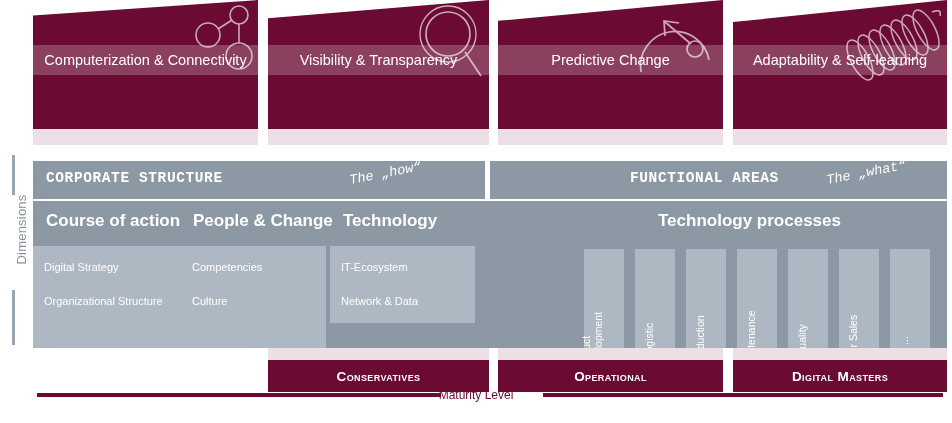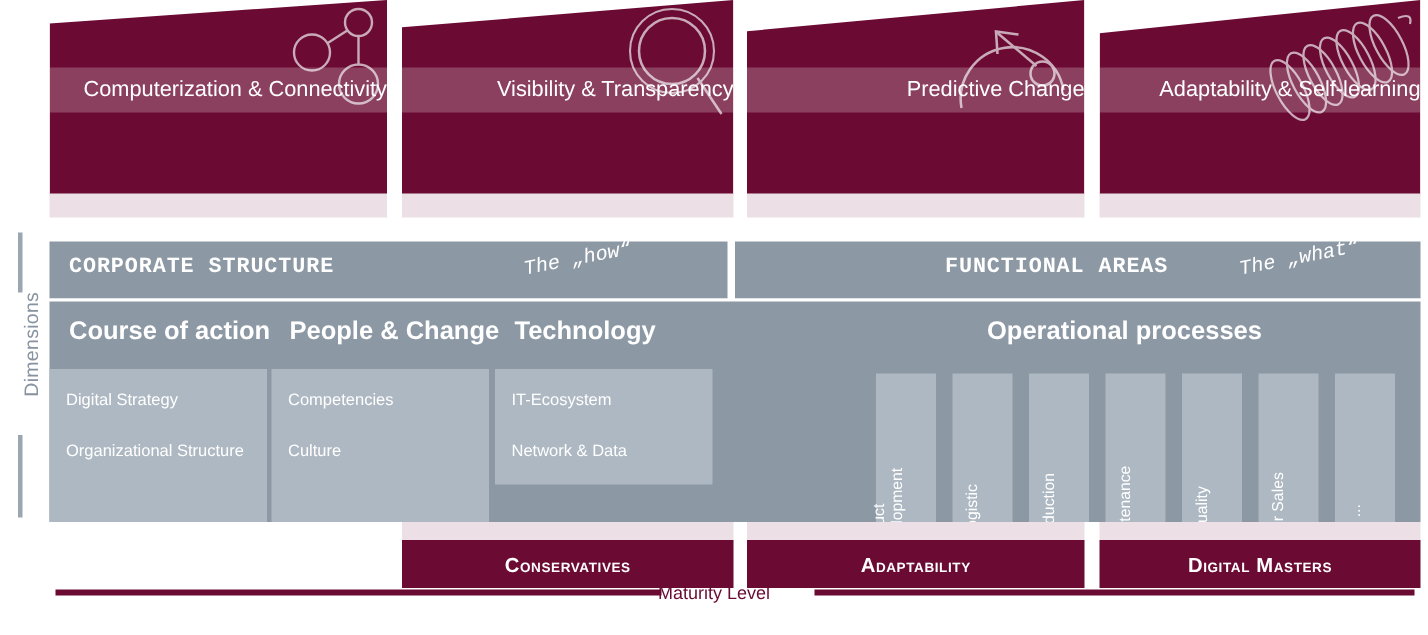--- a/index.html
+++ b/index.html
@@ -35,21 +35,21 @@
   
   .tcard{position:absolute;top:0;height:145px;}
   .tcard .clip{position:absolute;left:0;top:0;width:100%;height:130px;overflow:hidden;}
   .tcard .body{
     position:absolute;left:0;bottom:0;width:100%;height:130px;
     background:#6b0b34;
   }
   .tcard .band{
     position:absolute;left:0;width:100%;height:30px;
     background:rgba(255,255,255,0.22);
-    display:flex;align-items:center;justify-content:flex-end;
+    display:flex;align-items:center;justify-content:center;
   }
   .tcard .band span{
     color:#ffffff;font-size:14.5px;white-space:nowrap;
   }
   .tcard .pinkfoot{
     position:absolute;left:0;bottom:0;width:100%;height:16px;
     background:#ece0e6;
   }
   .tcard svg.deco{position:absolute;right:2px;top:0;pointer-events:none;}
 
@@ -207,23 +207,23 @@
       <div class="gtitle" style="left:140px;">FUNCTIONAL AREAS</div>
       <div class="ghow" style="left:338px;top:12px;">The „what“</div>
     </div>
     <div class="grule" style="left:457px;width:457px;"></div>
 
     <div class="gbody" style="left:0px;width:914px;">
 
       <div class="col-title" style="left:13px;top:10px;">Course of action</div>
       <div class="col-title" style="left:160px;top:10px;">People &amp; Change</div>
       <div class="col-title" style="left:310px;top:10px;">Technology</div>
-      <div class="col-title" style="left:625px;top:10px;">Operational processes</div>
-
-      <div class="subbox" style="left:0px;top:45px;width:145px;height:102px;">
+      <div class="col-title" style="left:625px;top:10px;">Technology processes</div>
+
+      <div class="subbox" style="left:0px;top:45px;width:145px;height:102px;padding-left:26px;">
         <div class="item" style="top:15px;">Digital Strategy</div>
         <div class="item" style="top:49px;">Organizational Structure</div>
       </div>
 
       <div class="subbox" style="left:148px;top:45px;width:145px;height:102px;">
         <div class="item" style="top:15px;">Competencies</div>
         <div class="item" style="top:49px;">Culture</div>
       </div>
 
       <div class="subbox" style="left:297px;top:45px;width:145px;height:77px;">
@@ -258,21 +258,21 @@
 
   <div class="bcard" style="left:268px;width:221px;">
     <div class="pinktop"></div>
     <div class="bbody">
       <span>Conservatives</span>
     </div>
   </div>
   <div class="bcard" style="left:498px;width:225px;">
     <div class="pinktop"></div>
     <div class="bbody">
-      <span>Adaptability</span>
+      <span>Operational</span>
     </div>
   </div>
   <div class="bcard" style="left:733px;width:214px;">
     <div class="pinktop"></div>
     <div class="bbody">
       <span>Digital Masters</span>
     </div>
   </div>
 
   <div id="axis">

